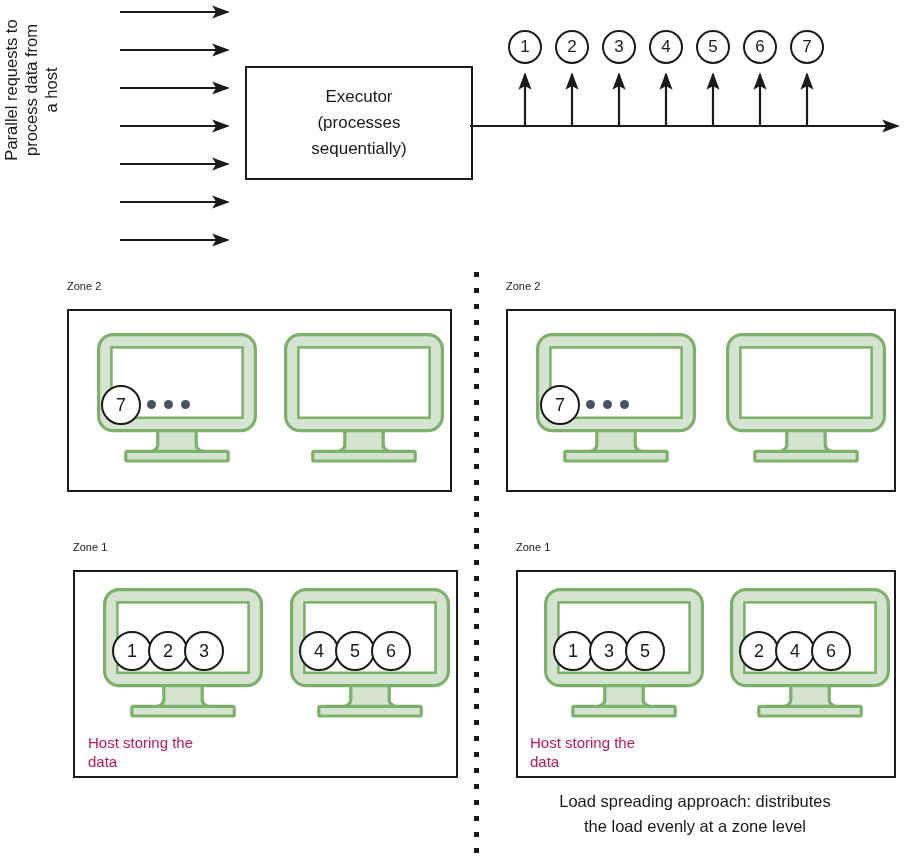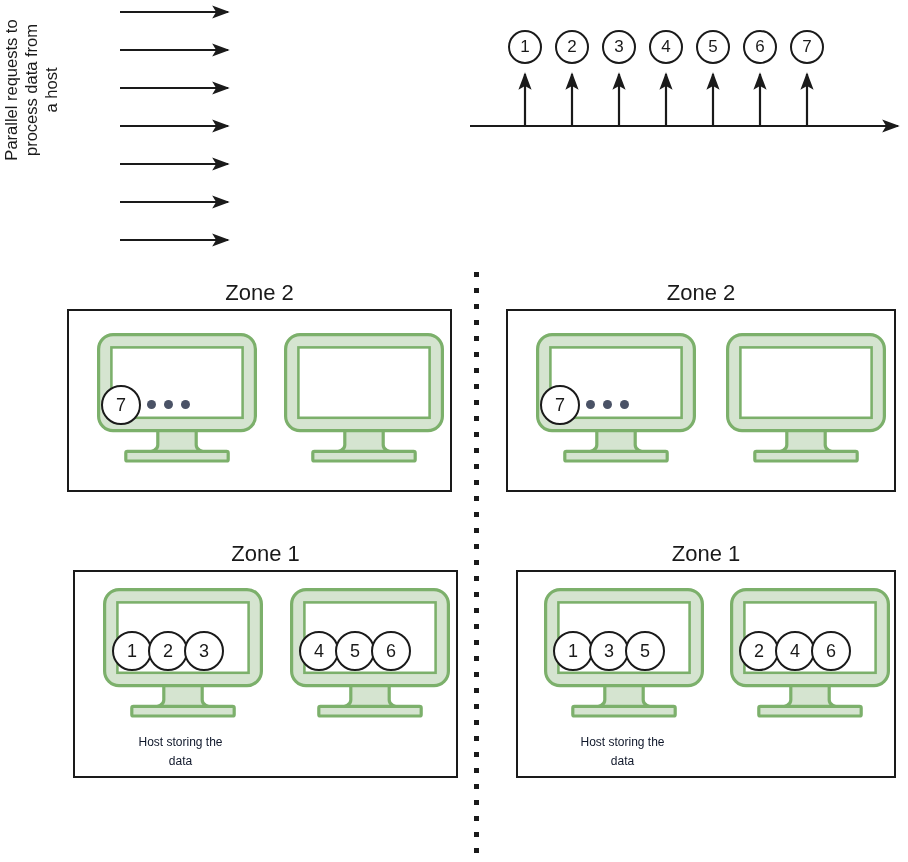--- a/index.html
+++ b/index.html
@@ -65,37 +65,35 @@
     display: flex;
     align-items: center;
     justify-content: center;
     font-size: 17px;
     color: #1a1a1a;
   }
 
   
   .zone-title {
     position: absolute;
-    font-size: 22px;
-    text-align: center;
+    font-size: 11px;
     color: #1a1a1a;
   }
   .zone-box {
     position: absolute;
     border: 2px solid #1a1a1a;
     background: #ffffff;
     box-sizing: border-box;
   }
   .host-caption {
     position: absolute;
-    font-size: 12px;
+    font-size: 15px;
     line-height: 19px;
-    text-align: center;
     white-space: pre-line;
-    color: #0f172a;
+    color: #be185d;
   }
   .approach-caption {
     position: absolute;
     font-size: 16.5px;
     line-height: 25px;
     text-align: center;
     white-space: pre-line;
     color: #1a1a1a;
   }
 
@@ -157,20 +155,25 @@
       <line x1="120" y1="12" x2="228" y2="12"></line>
       <line x1="120" y1="50" x2="228" y2="50"></line>
       <line x1="120" y1="88" x2="228" y2="88"></line>
       <line x1="120" y1="126" x2="228" y2="126"></line>
       <line x1="120" y1="164" x2="228" y2="164"></line>
       <line x1="120" y1="202" x2="228" y2="202"></line>
       <line x1="120" y1="240" x2="228" y2="240"></line>
     </g>
   </svg>
 
+  <div class="exec-box">
+    <div class="exec-label">Executor
+(processes
+sequentially)</div>
+  </div>
 
   <svg class="abs" style="left:470px;top:60px;width:438px;height:80px" viewBox="0 0 438 80">
     <defs>
       <marker id="ah2" markerWidth="9" markerHeight="9" refX="7.2" refY="3.2" orient="auto" markerUnits="strokeWidth">
         <path d="M0,0.2 L8,3.2 L0,6.2 L1.8,3.2 Z" fill="#1a1a1a"></path>
       </marker>
       <marker id="ahu" markerWidth="9" markerHeight="9" refX="7.2" refY="3.2" orient="auto" markerUnits="strokeWidth">
         <path d="M0,0.2 L8,3.2 L0,6.2 L1.8,3.2 Z" fill="#1a1a1a"></path>
       </marker>
     </defs>
@@ -320,14 +323,16 @@
   </div>
   <div class="mon-screen-circle" style="left:553px;top:631px">1</div>
   <div class="mon-screen-circle" style="left:589px;top:631px">3</div>
   <div class="mon-screen-circle" style="left:625px;top:631px">5</div>
   <div class="mon-screen-circle" style="left:739px;top:631px">2</div>
   <div class="mon-screen-circle" style="left:775px;top:631px">4</div>
   <div class="mon-screen-circle" style="left:811px;top:631px">6</div>
   <div class="host-caption" style="left:530px;top:733px;width:185px">Host storing the
 data</div>
 
+  <div class="approach-caption" style="left:482px;top:789px;width:426px">Load spreading approach: distributes
+the load evenly at a zone level</div>
 
 </div>
 
 </body></html>

